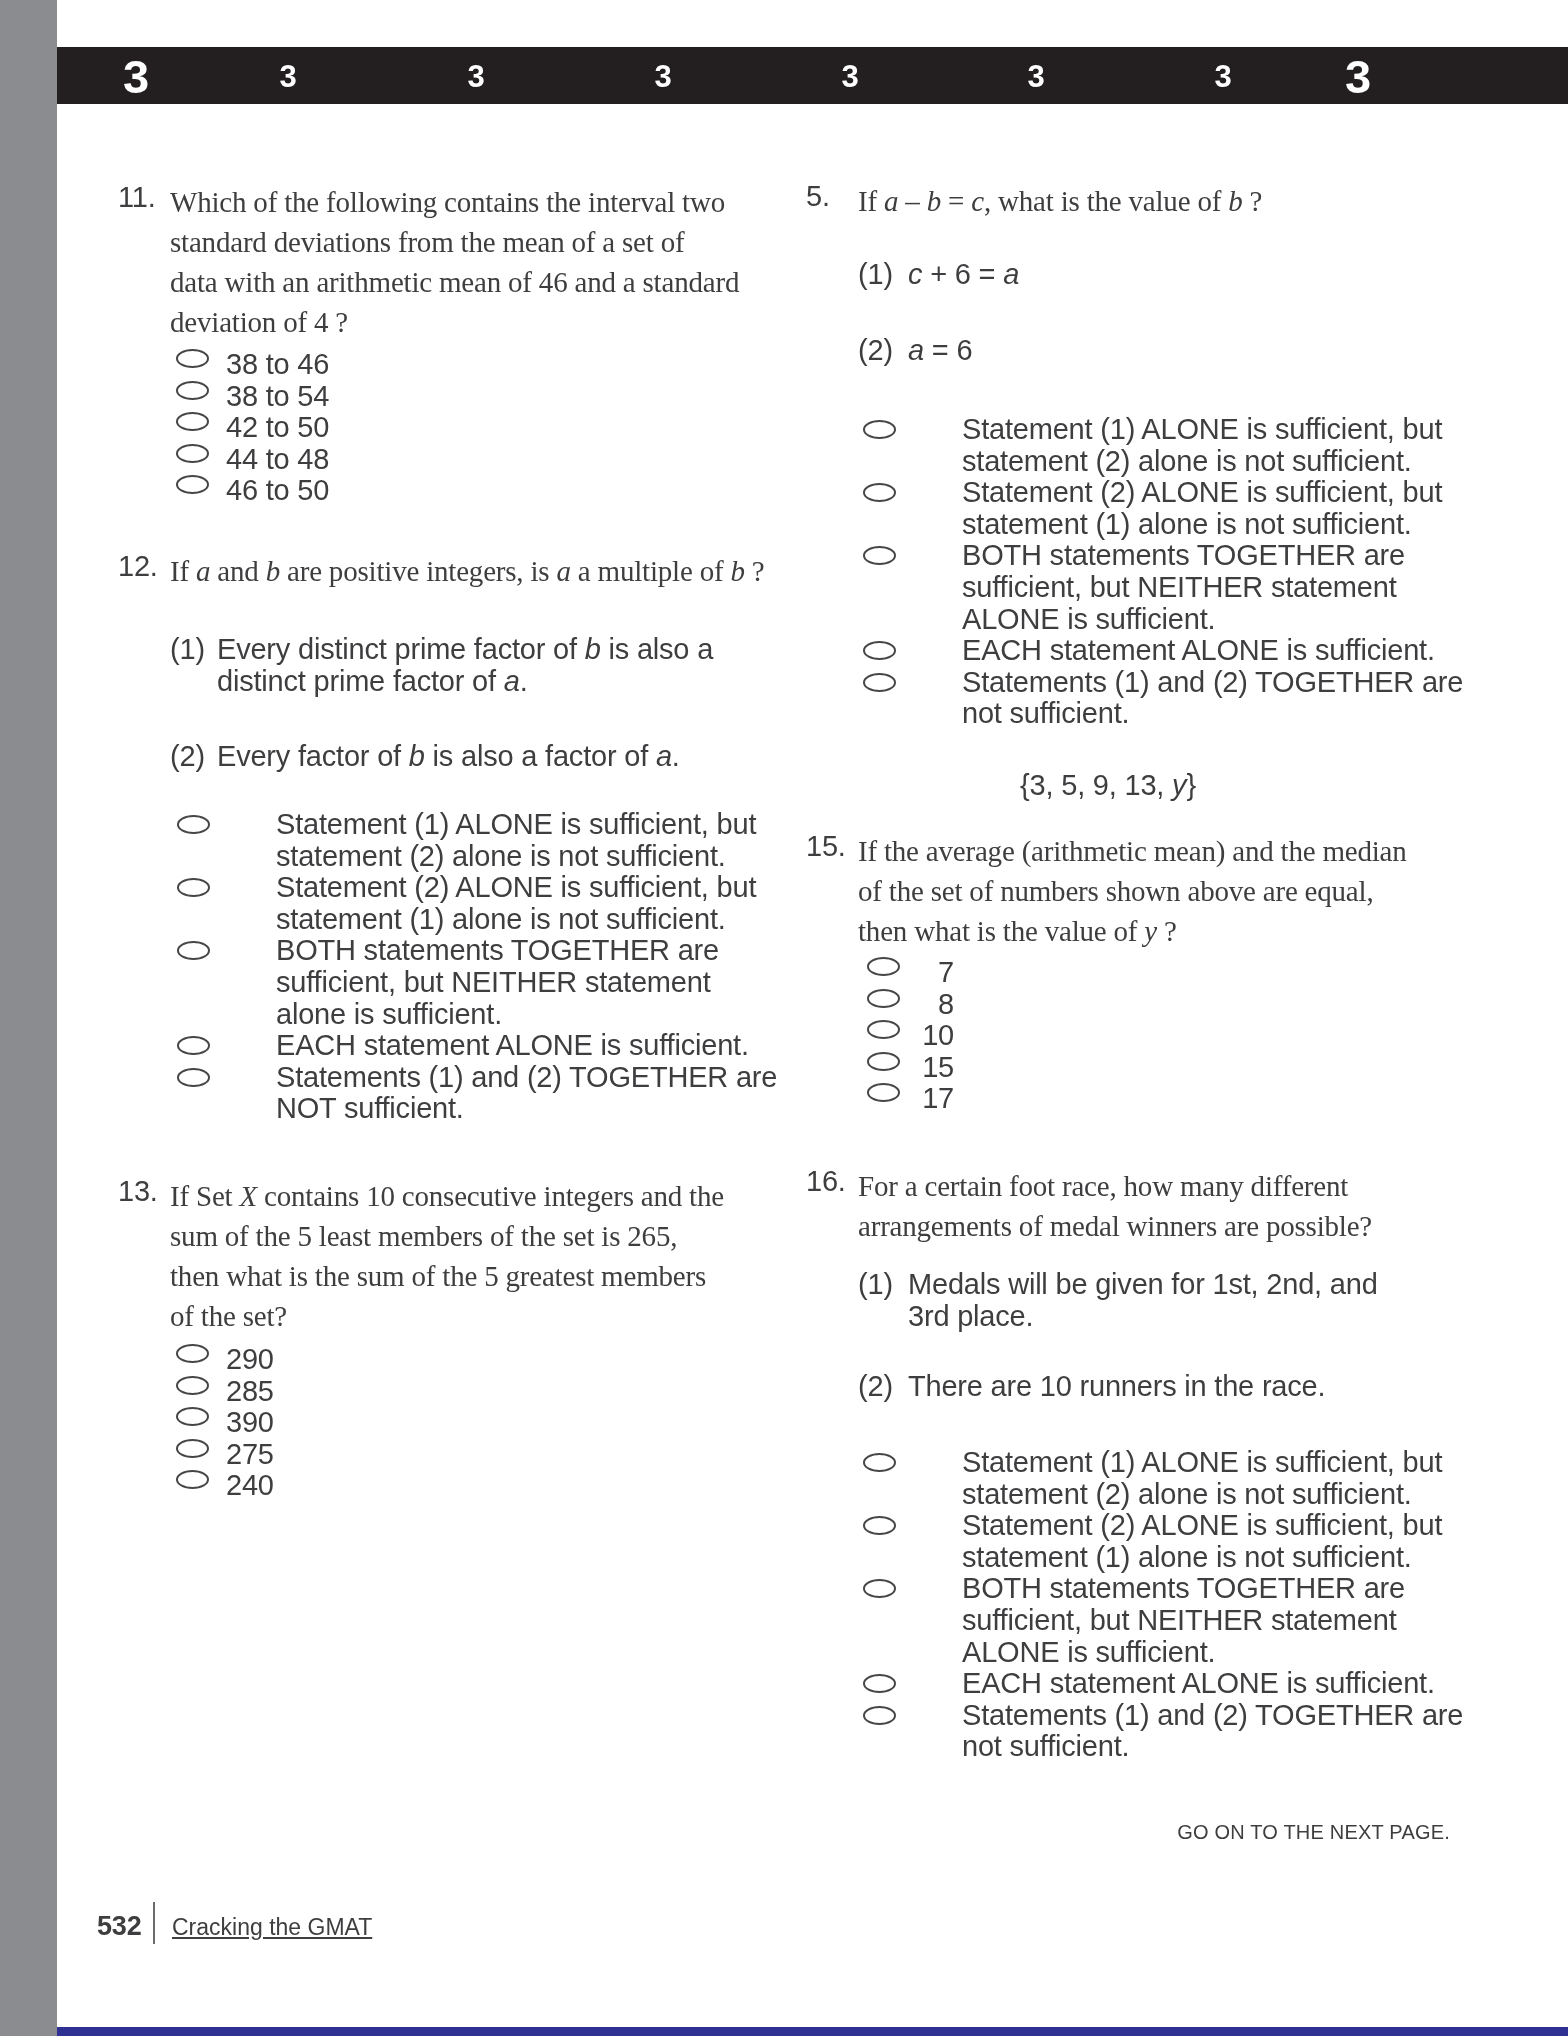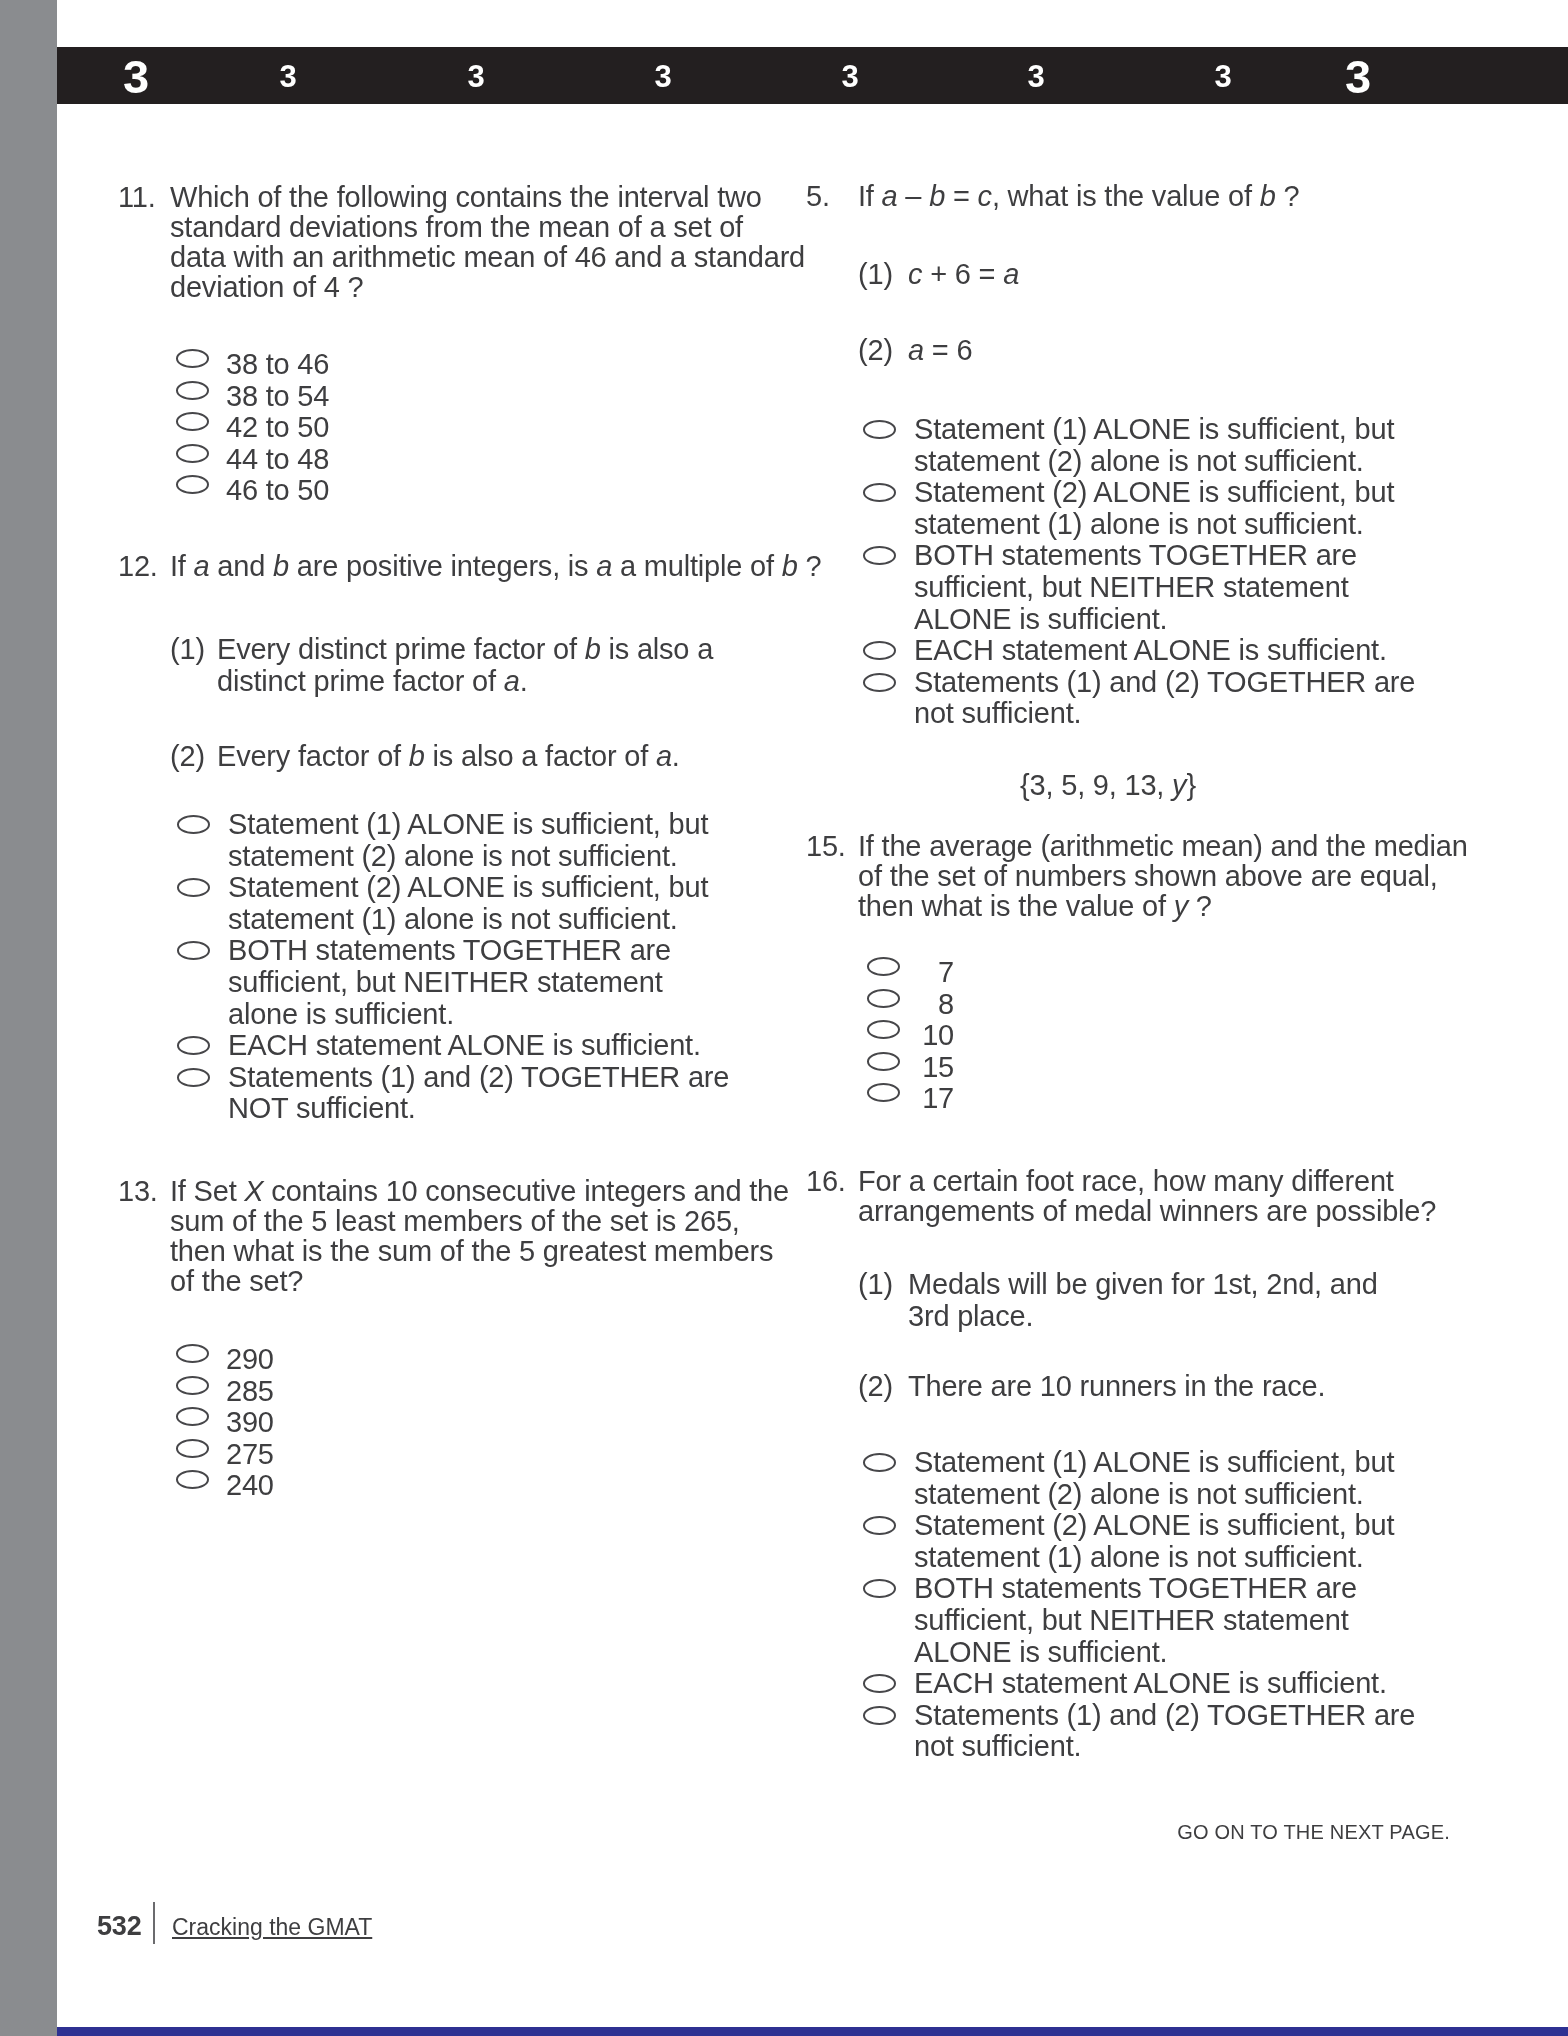--- a/index.html
+++ b/index.html
@@ -9,30 +9,30 @@
     font-size:29px;letter-spacing:-0.2px;
   }
   .gutter{position:absolute;left:0;top:0;width:57px;height:2036px;background:#8a8c8f;}
   .header-bar{position:absolute;left:57px;top:47px;width:1511px;height:57px;background:#231f20;}
   .sec-num{position:absolute;top:50%;transform:translate(-50%,-50%);color:#ffffff;font-weight:700;line-height:1;}
   .sec-big{font-size:47px;}
   .sec-small{font-size:31px;}
   .abs{position:absolute;}
   .qblock{display:flex;align-items:flex-start;}
   .q-num{width:52px;flex:none;line-height:31.6px;}
-  .q-text{line-height:30px;white-space:nowrap;}
+  .q-text{line-height:40px;white-space:nowrap;font-family:Liberation Serif, serif;}
   .stmt{display:flex;align-items:flex-start;}
   .stmt-label{width:47px;flex:none;line-height:31.6px;}
   .stmt-label-r{width:50px;flex:none;line-height:31.6px;}
   .stmt-text{line-height:31.6px;white-space:nowrap;}
   .opt-row{display:flex;align-items:flex-start;height:31.6px;}
   .bubble{width:33px;height:19px;border:2.5px solid #47474a;border-radius:50%;flex:none;background:transparent;box-sizing:border-box;}
   .opt-label{margin-left:17px;line-height:31.6px;white-space:nowrap;}
   .opt-label-num{margin-left:8px;width:46px;text-align:right;line-height:31.6px;white-space:nowrap;}
-  .ds-row{display:flex;align-items:flex-start;}
+  .ds-row{display:flex;align-items:flex-start;gap:48px;}
   .ds-row .bubble{margin-top:6px;}
   .ds-text{margin-left:18px;line-height:31.6px;white-space:nowrap;}
   .set-line{text-align:center;line-height:31.6px;}
   .go-on{width:550px;text-align:right;font-size:20px;letter-spacing:0.2px;}
   .footer-num{font-weight:700;font-size:27px;line-height:1;}
   .footer-divider{width:2px;height:42px;background:#6b6b6e;}
   .footer-title{font-size:23px;line-height:1;letter-spacing:0;text-decoration:underline;}
   .bottom-line{position:absolute;left:57px;top:2027px;width:1511px;height:9px;background:#2e3192;}
   i{font-style:italic;}
 </style>

